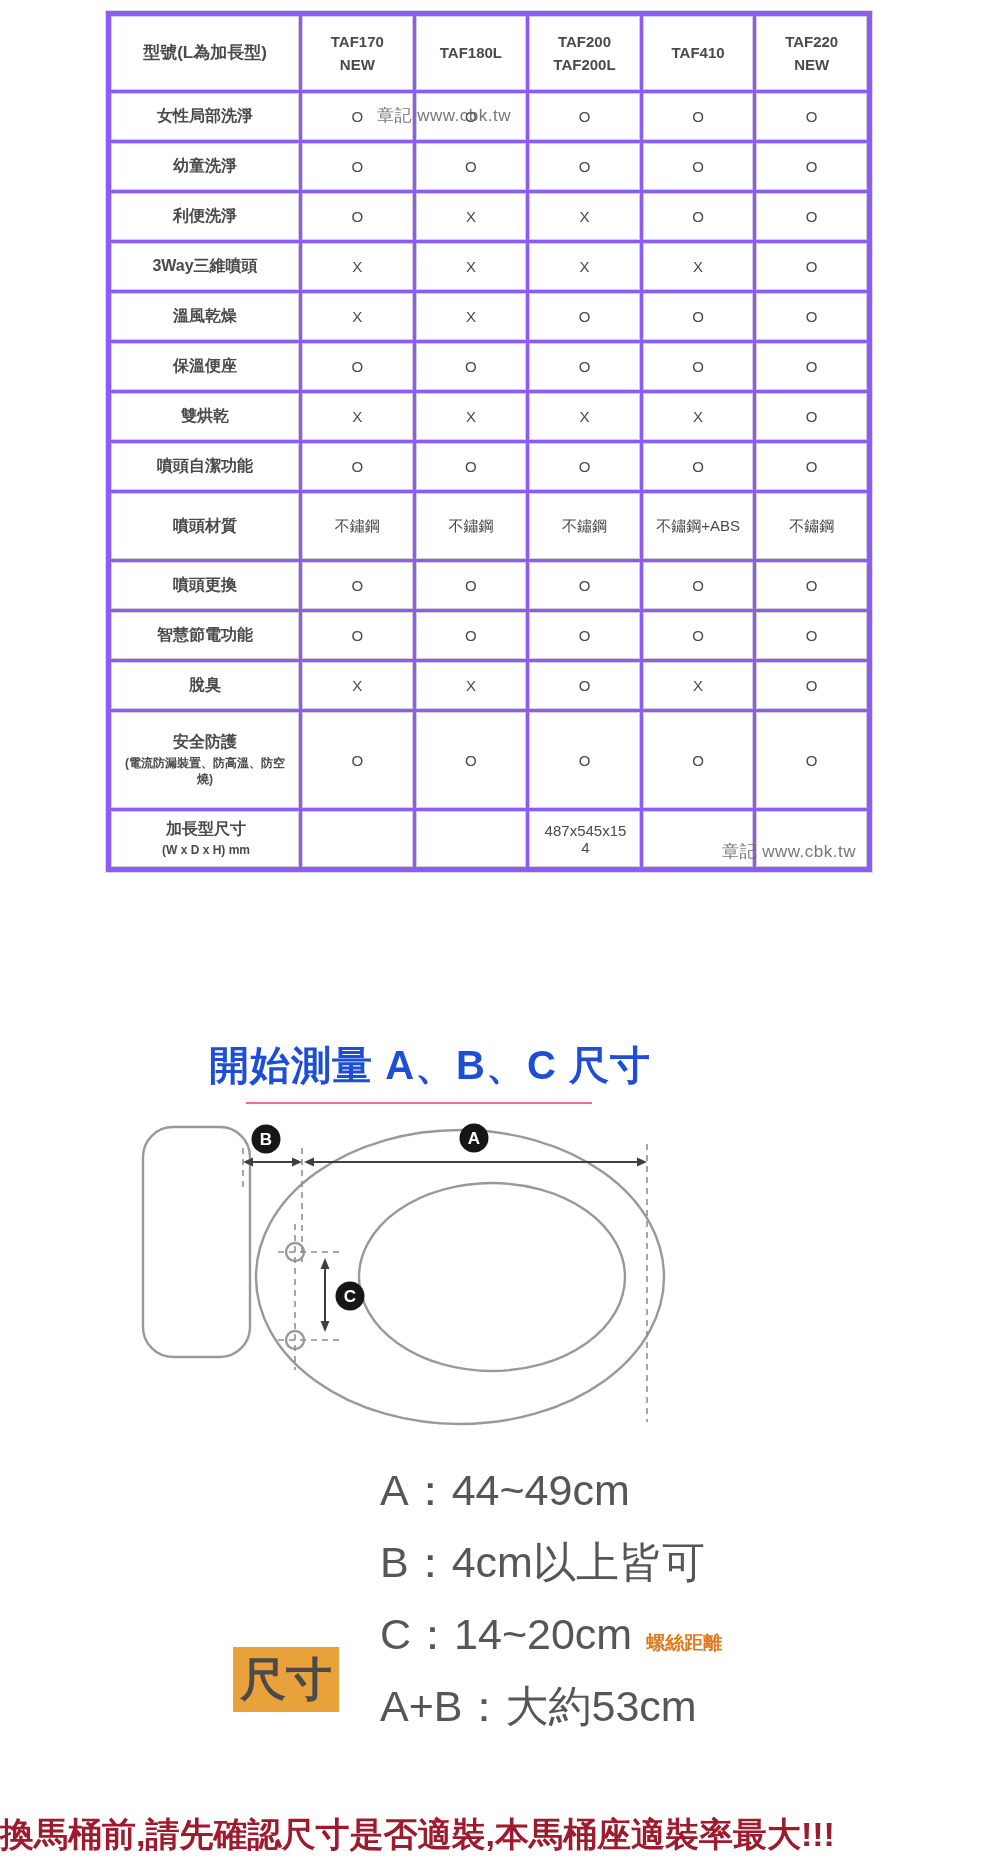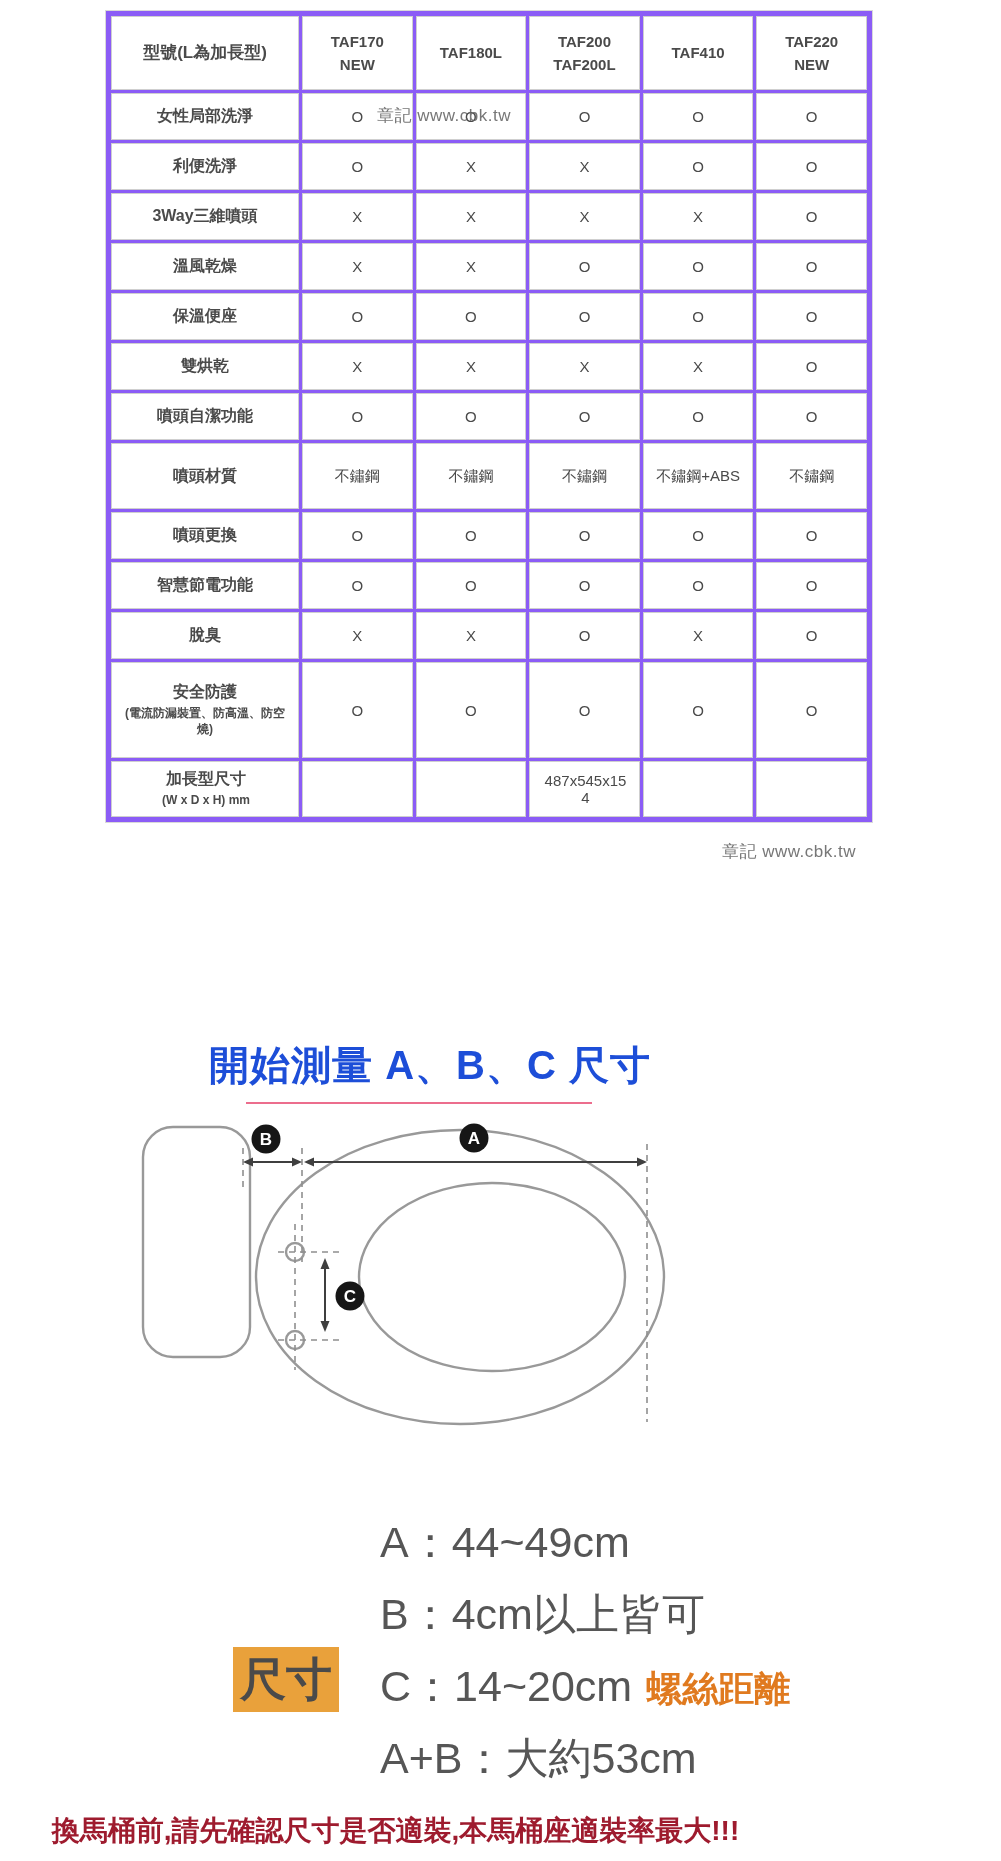--- a/index.html
+++ b/index.html
@@ -40,27 +40,27 @@
     text-align:center;font-size:40px;font-weight:700;color:#1d4ed8;letter-spacing:1px;
   }
   .title-underline{position:absolute;left:246px;top:1102px;width:346px;height:2px;}
   .diagram{position:absolute;left:128px;top:1112px;}
   
   .size-badge{
     position:absolute;left:233px;top:1647px;width:106px;height:65px;
     display:flex;align-items:center;justify-content:center;
     font-size:46px;font-weight:bold;color:#4a4a4a;
   }
-  .dim-block{position:absolute;left:380px;top:1506px;}
+  .dim-block{position:absolute;left:380px;top:1454px;}
   .dim-line{height:72px;line-height:72px;font-size:43px;color:#565656;white-space:nowrap;}
-  .c-note{font-size:36px;font-weight:600;margin-left:14px;}
+  .c-note{font-size:19px;font-weight:600;margin-left:14px;}
   
   .footer-note{
-    position:absolute;left:0;top:1812px;width:791px;text-align:center;
-    font-size:28px;font-weight:bold;white-space:nowrap;
+    position:absolute;left:0;top:1812px;width:791px;text-align:left;
+    font-size:34px;font-weight:bold;white-space:nowrap;
   }
 </style>
 </head>
 <body>
 
 <div class="table-wrap">
   <table class="spec">
     <colgroup>
       <col style="width:188px">
         <col>
@@ -89,20 +89,30 @@
           <td>
             <div>TAF220</div>
             <div>NEW</div>
           </td>
         </tr>
       </thead>
     <tbody id="spec-body">
         <tr>
           <td class="row-label">
             <div>女性局部洗淨</div>
+          </td>
+          <td class="val">O</td>
+          <td class="val">O</td>
+          <td class="val">O</td>
+          <td class="val">O</td>
+          <td class="val">O</td>
+        </tr>
+        <tr>
+          <td class="row-label">
+            <div>幼童洗淨</div>
           </td>
           <td class="val">O</td>
           <td class="val">O</td>
           <td class="val">O</td>
           <td class="val">O</td>
           <td class="val">O</td>
         </tr>
         <tr>
           <td class="row-label">
             <div>利便洗淨</div>

